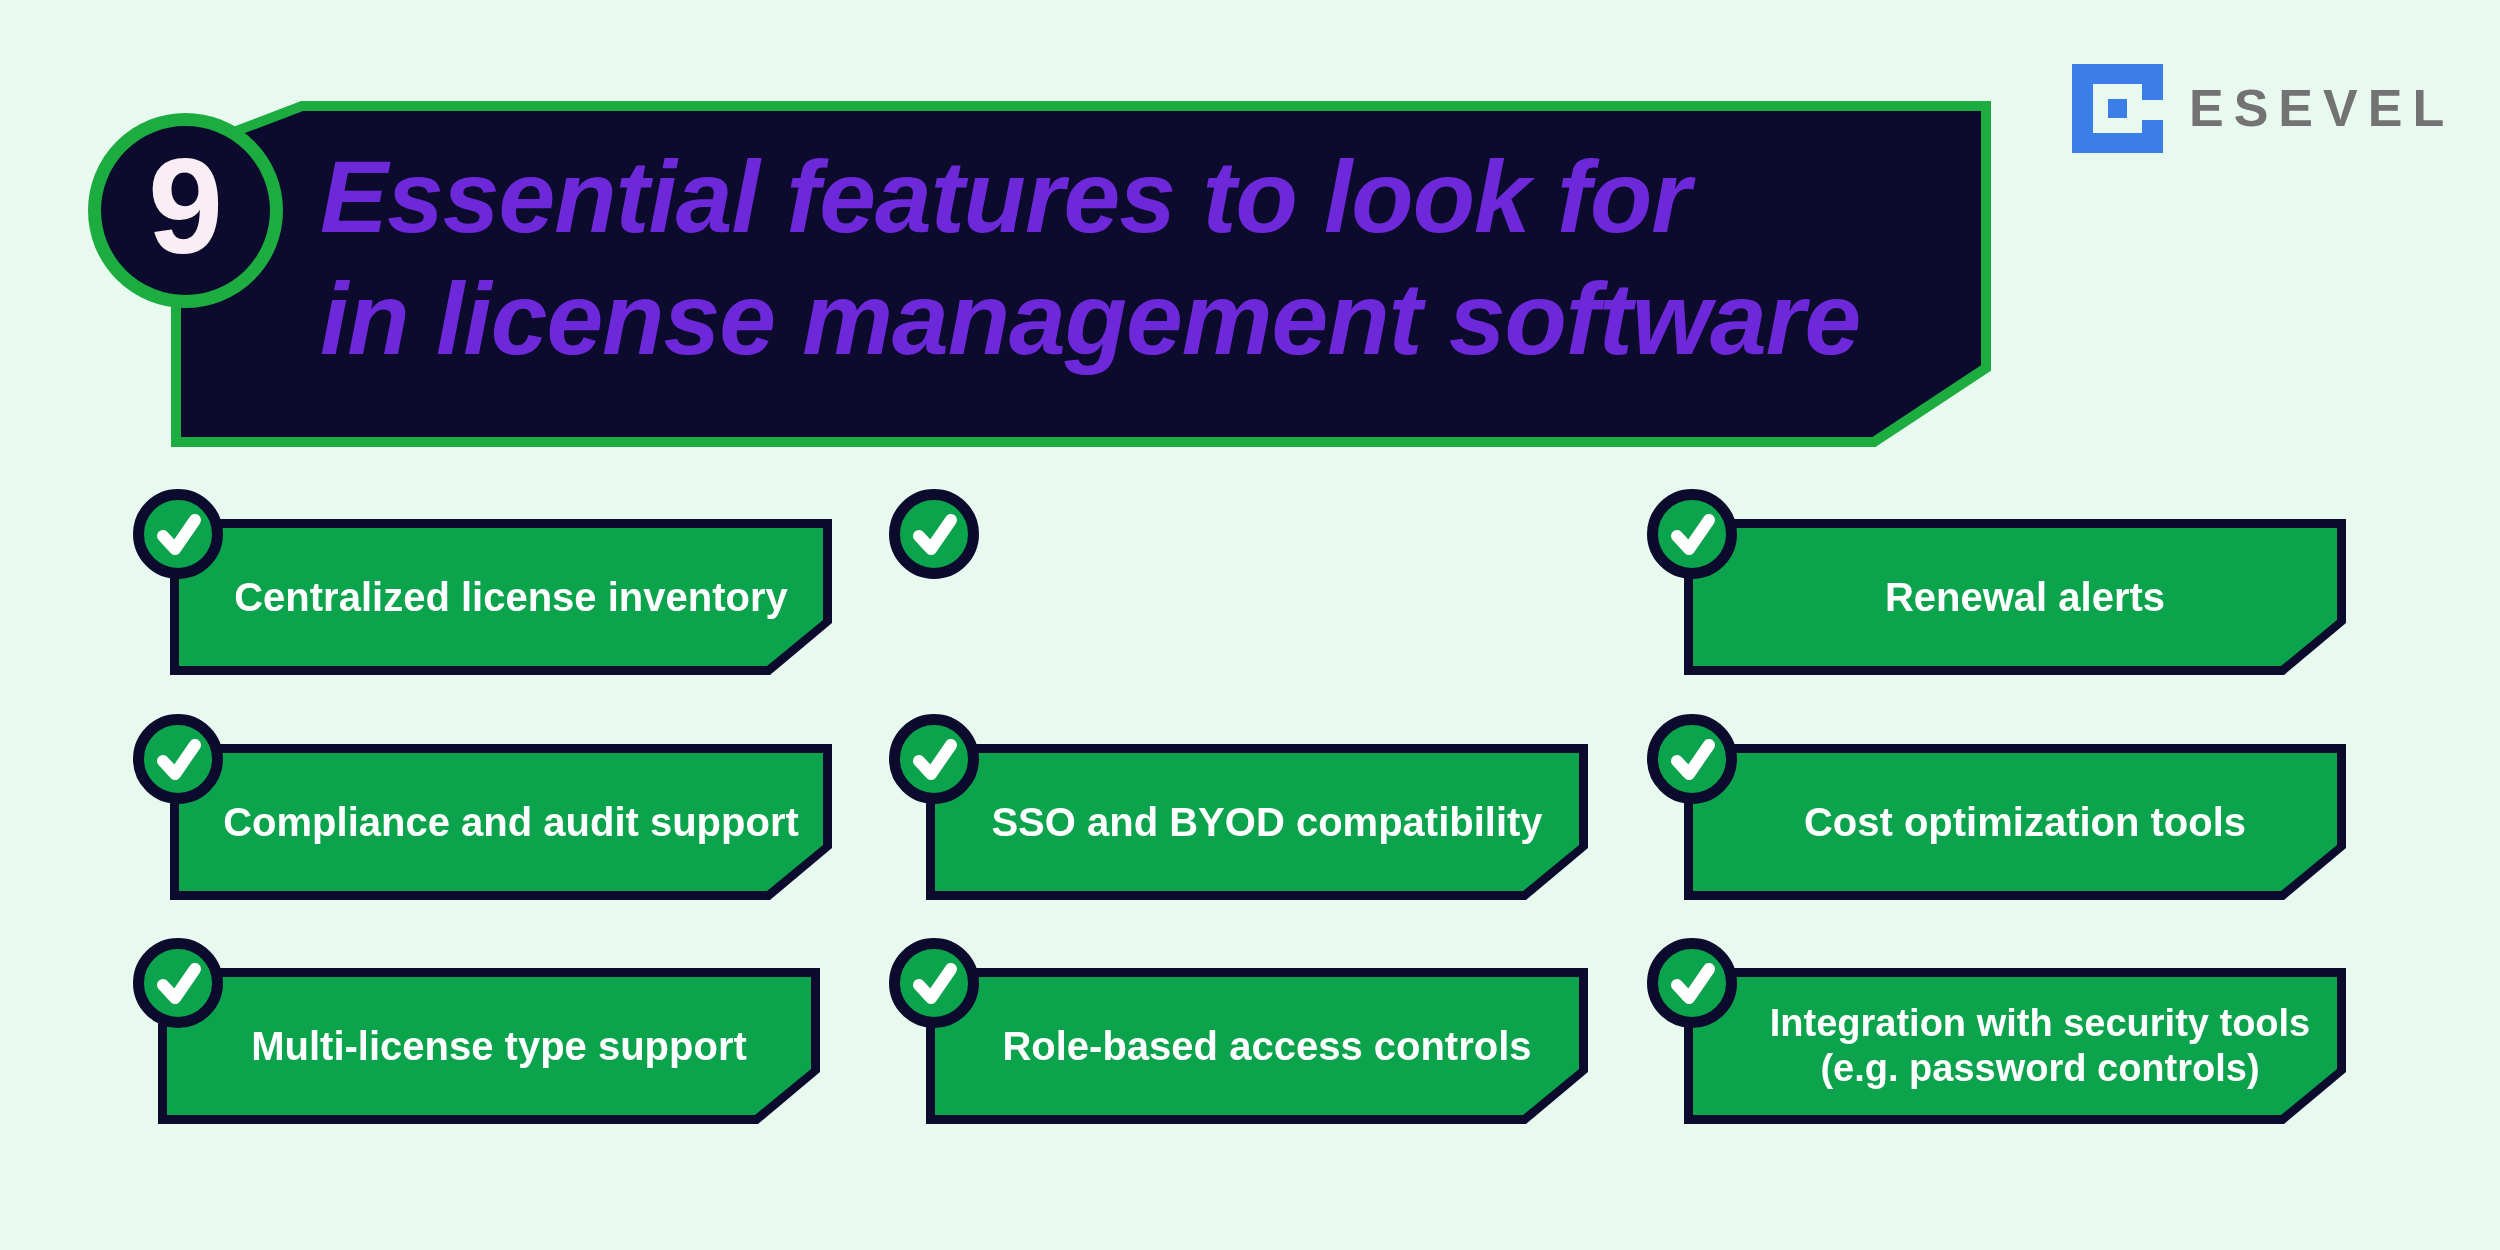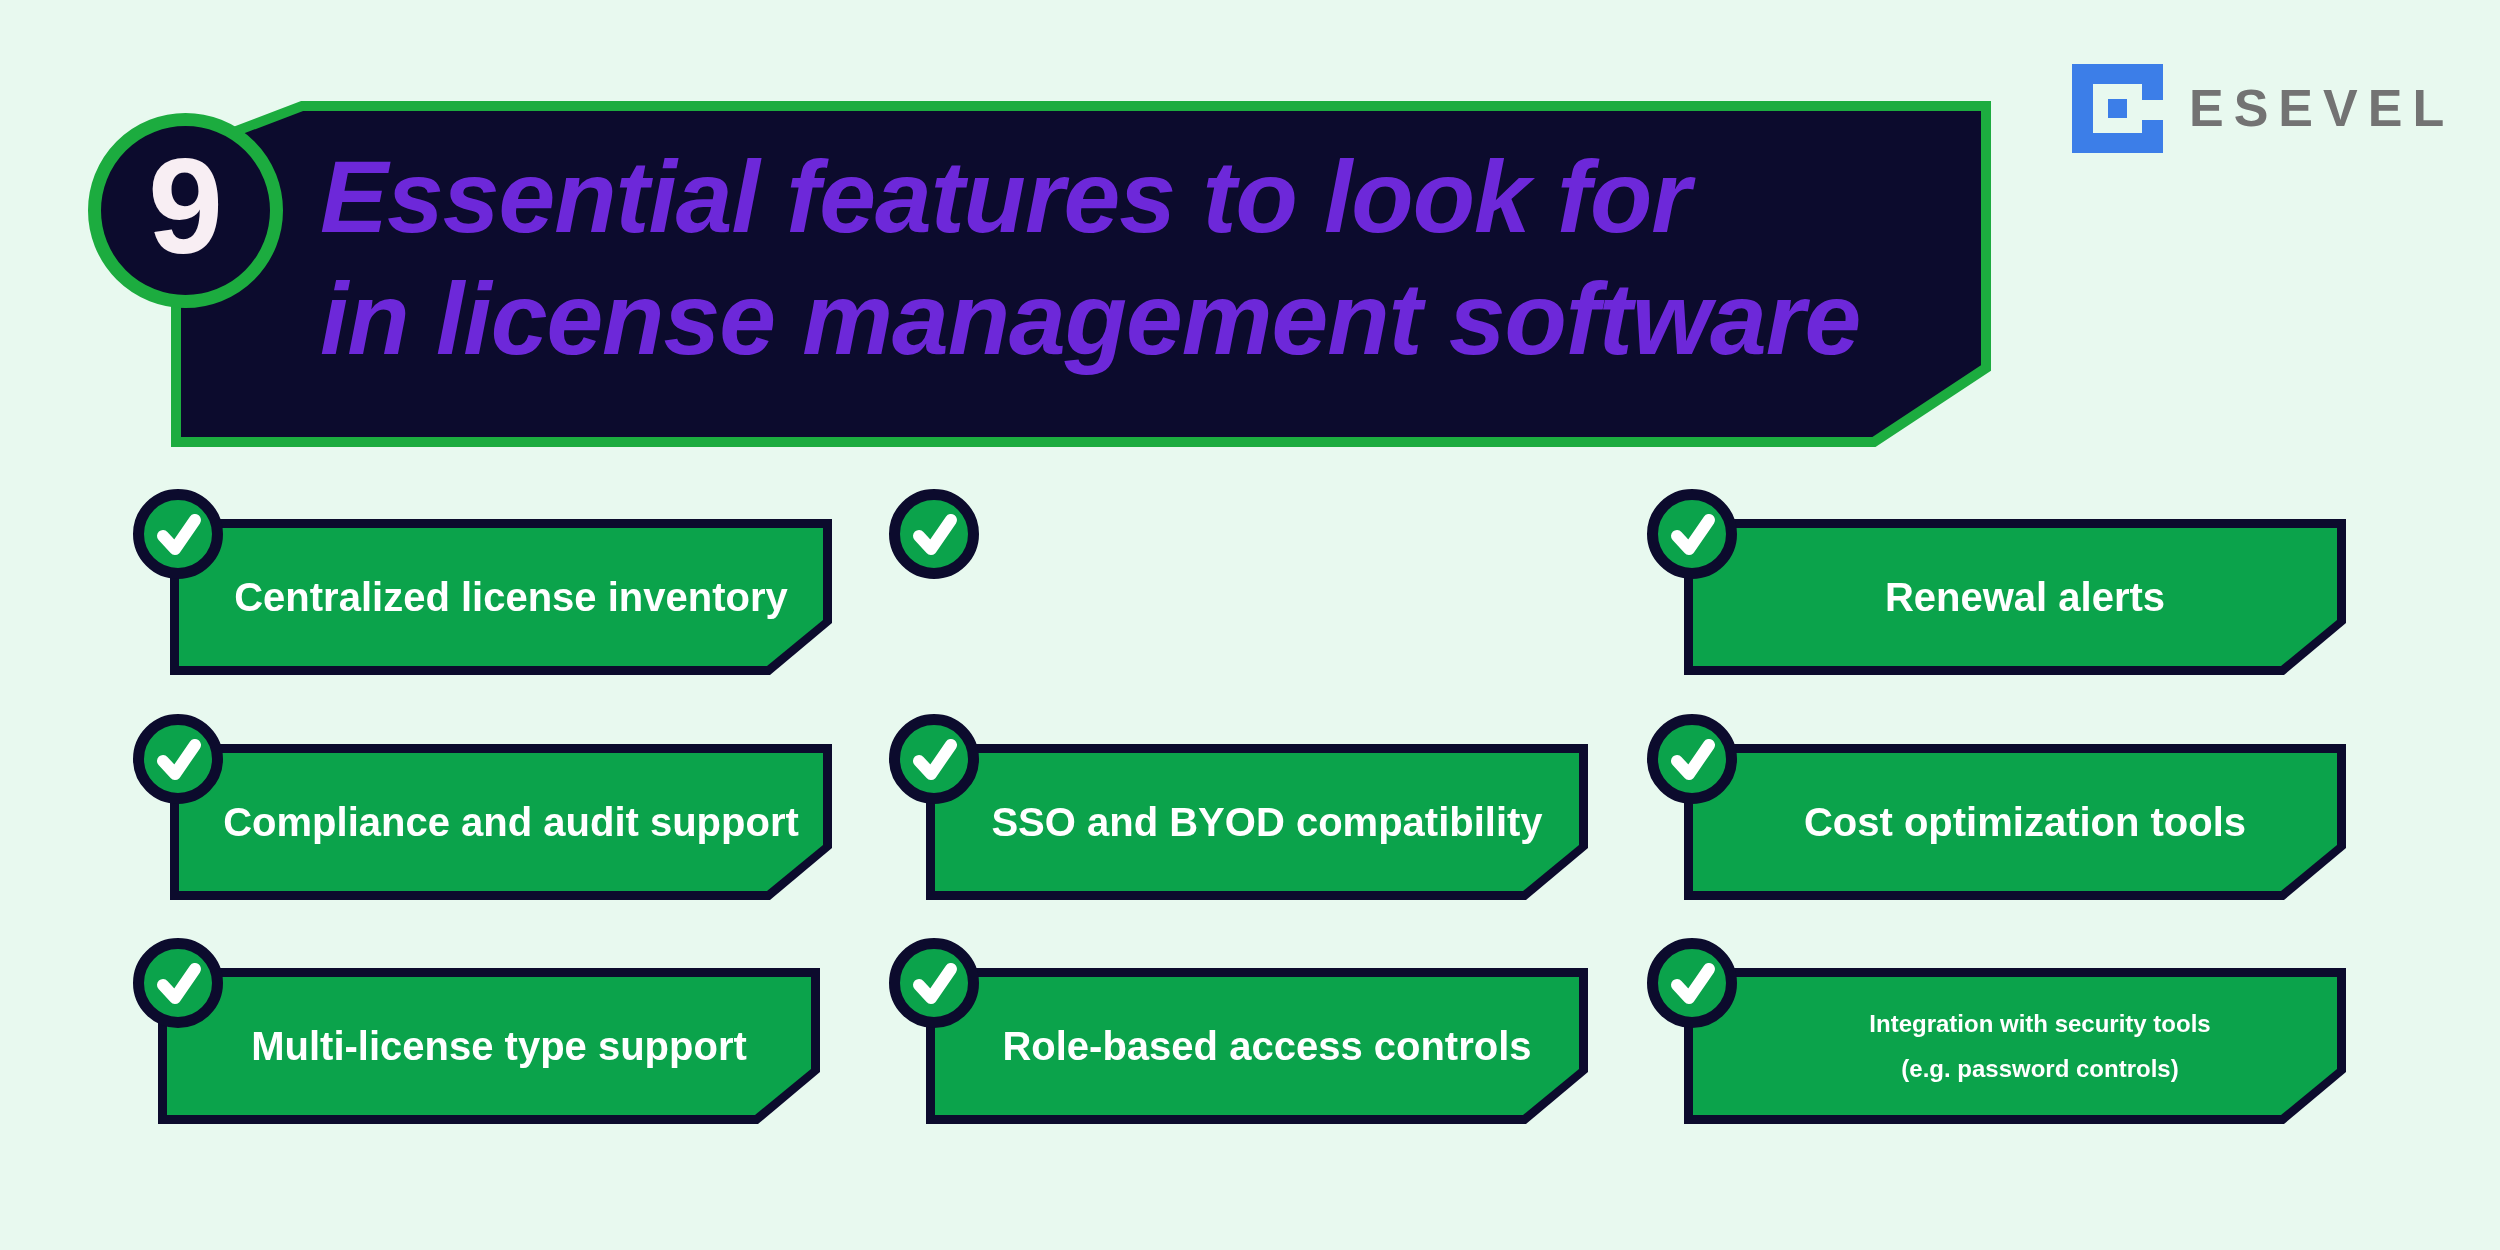--- a/index.html
+++ b/index.html
@@ -46,21 +46,21 @@
     position:absolute;left:9px;top:9px;right:9px;bottom:9px;
     background:#0ba34b;
     clip-path:polygon(0 0,100% 0,100% calc(100% - 46px),calc(100% - 56px) 100%,0 100%);
     display:flex;flex-direction:column;align-items:center;justify-content:center;
     text-align:center;
   }
   .card-inner .line{
     color:#ffffff;font-weight:bold;font-size:40px;line-height:47px;
     white-space:nowrap;padding:0 20px 0 40px;
   }
-  .card.two-line .card-inner .line{font-size:24px;line-height:45px;padding-left:70px;}
+  .card.two-line .card-inner .line{font-size:38px;line-height:45px;padding-left:70px;}
   .check-badge{
     position:absolute;width:90px;height:90px;box-sizing:border-box;
     border:11px solid #0c0b2d;border-radius:50%;background:#0ba34b;
     display:flex;align-items:center;justify-content:center;
   }
   .check-badge svg{display:block;}
 </style>
 </head>
 <body>
 

